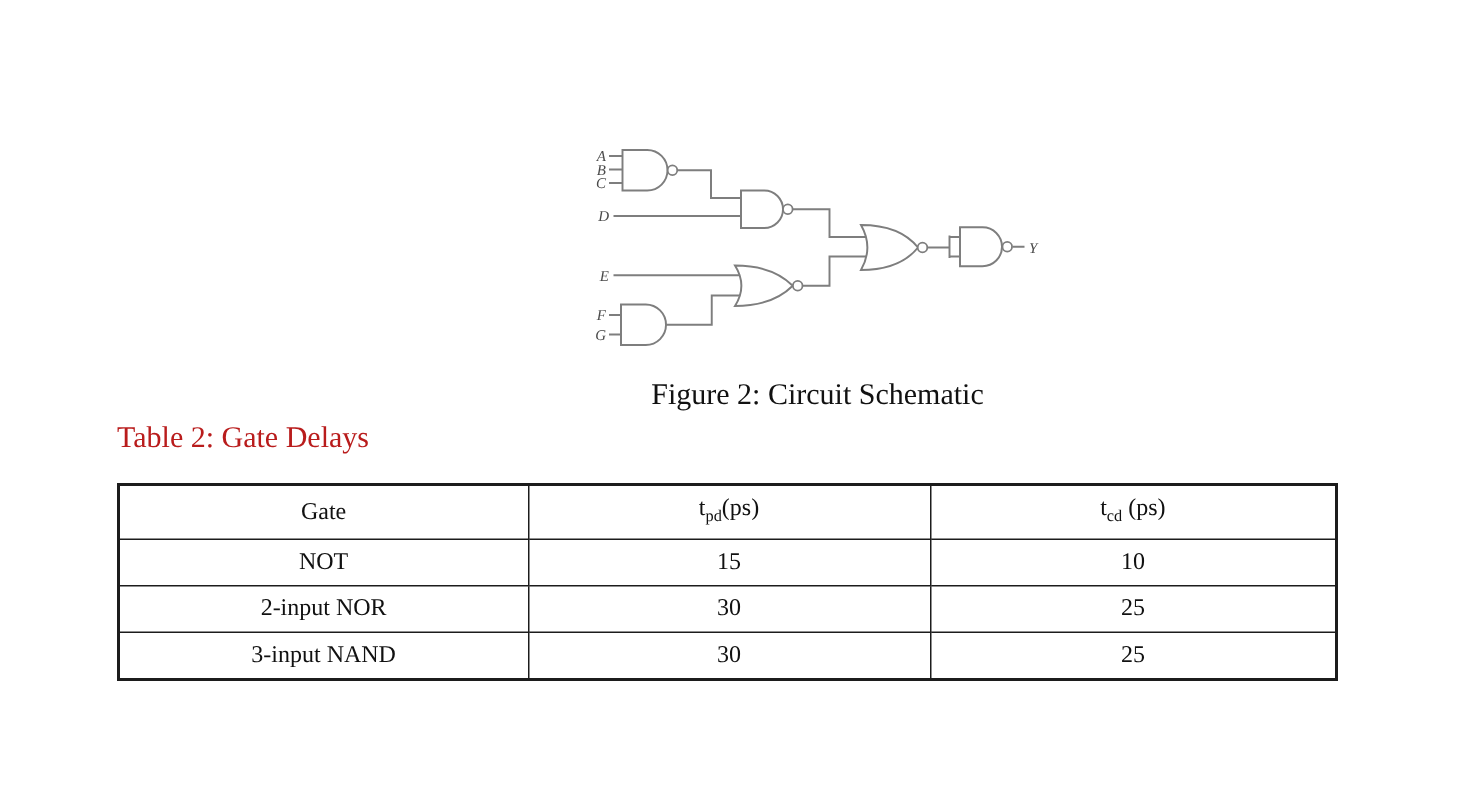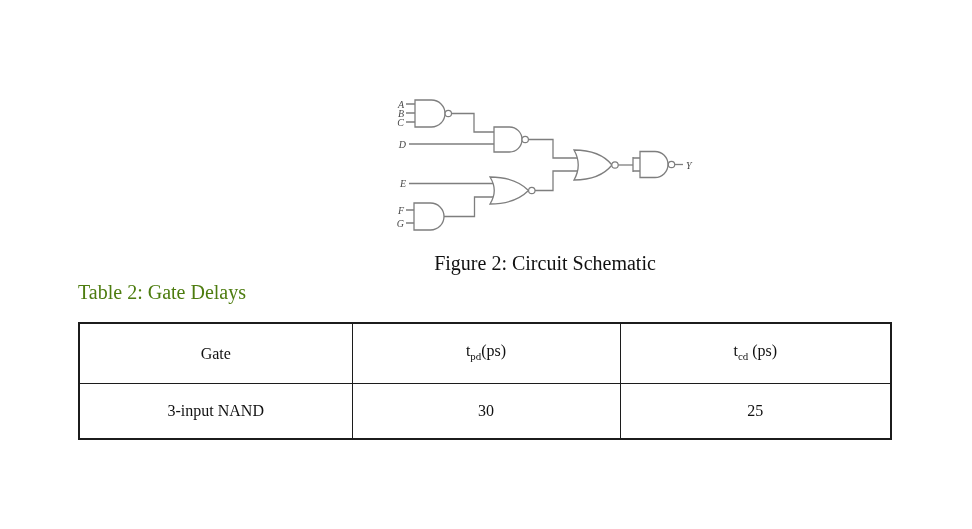--- a/index.html
+++ b/index.html
@@ -11,34 +11,34 @@
     position:relative;
     overflow:hidden;
   }
   .schematic { position:absolute; left:378px; top:85px; }
   .fig-caption {
     position:absolute; left:378px; top:252px; width:334px;
     text-align:center; font-size:20px; color:#111;
   }
   .table-title {
     position:absolute; left:78px; top:281px;
-    font-size:20px; color:#4d7c0f;
+    font-size:20px; color:#b91c1c;
   }
   table.delays {
     position:absolute; left:78px; top:322px; width:812px;
     border-collapse:collapse; table-layout:fixed;
     font-size:16px; color:#111;
     border:2px solid #1c1c1c;
   }
   .delays th, .delays td {
     border:1px solid #1c1c1c;
     font-weight:normal;
     text-align:center;
     height:22px; line-height:22px;
-    padding:16px;
+    padding:4px;
     overflow:hidden;
     white-space:nowrap;
   }
   .delays sub { font-size:68%;text-align:right; }
   svg text.lbl {
     font-family:"Liberation Serif", serif;
     font-style:italic;
     font-size:10px;
     fill:#4a4a4a;
   }
@@ -121,18 +121,28 @@
   </colgroup>
   <thead>
     <tr>
       <th><span>Gate</span></th>
       <th><span>t</span><sub>pd</sub><span>(ps)</span></th>
       <th><span>t</span><sub>cd</sub><span> (ps)</span></th>
     </tr>
   </thead>
   <tbody>
     <tr>
+      <td>NOT</td>
+      <td>15</td>
+      <td>10</td>
+    </tr>
+    <tr>
+      <td>2-input NOR</td>
+      <td>30</td>
+      <td>25</td>
+    </tr>
+    <tr>
       <td>3-input NAND</td>
       <td>30</td>
       <td>25</td>
     </tr>
   </tbody>
 </table>
 
 </body></html>

